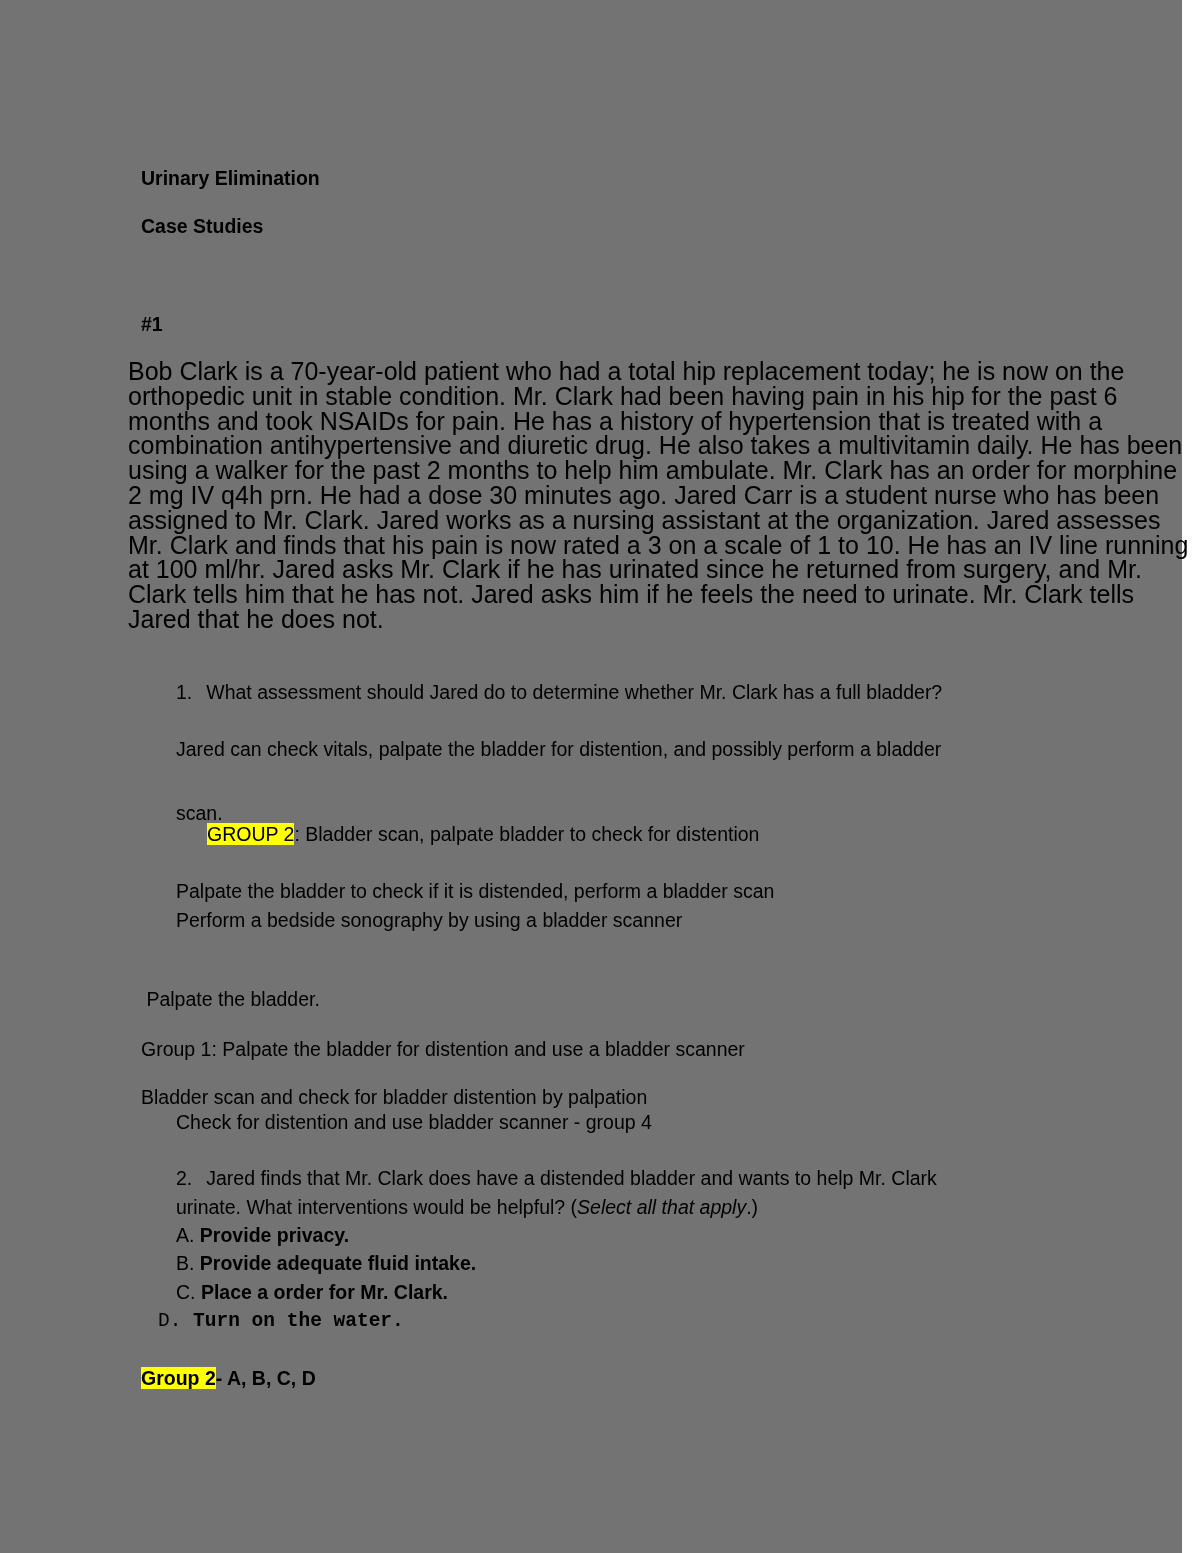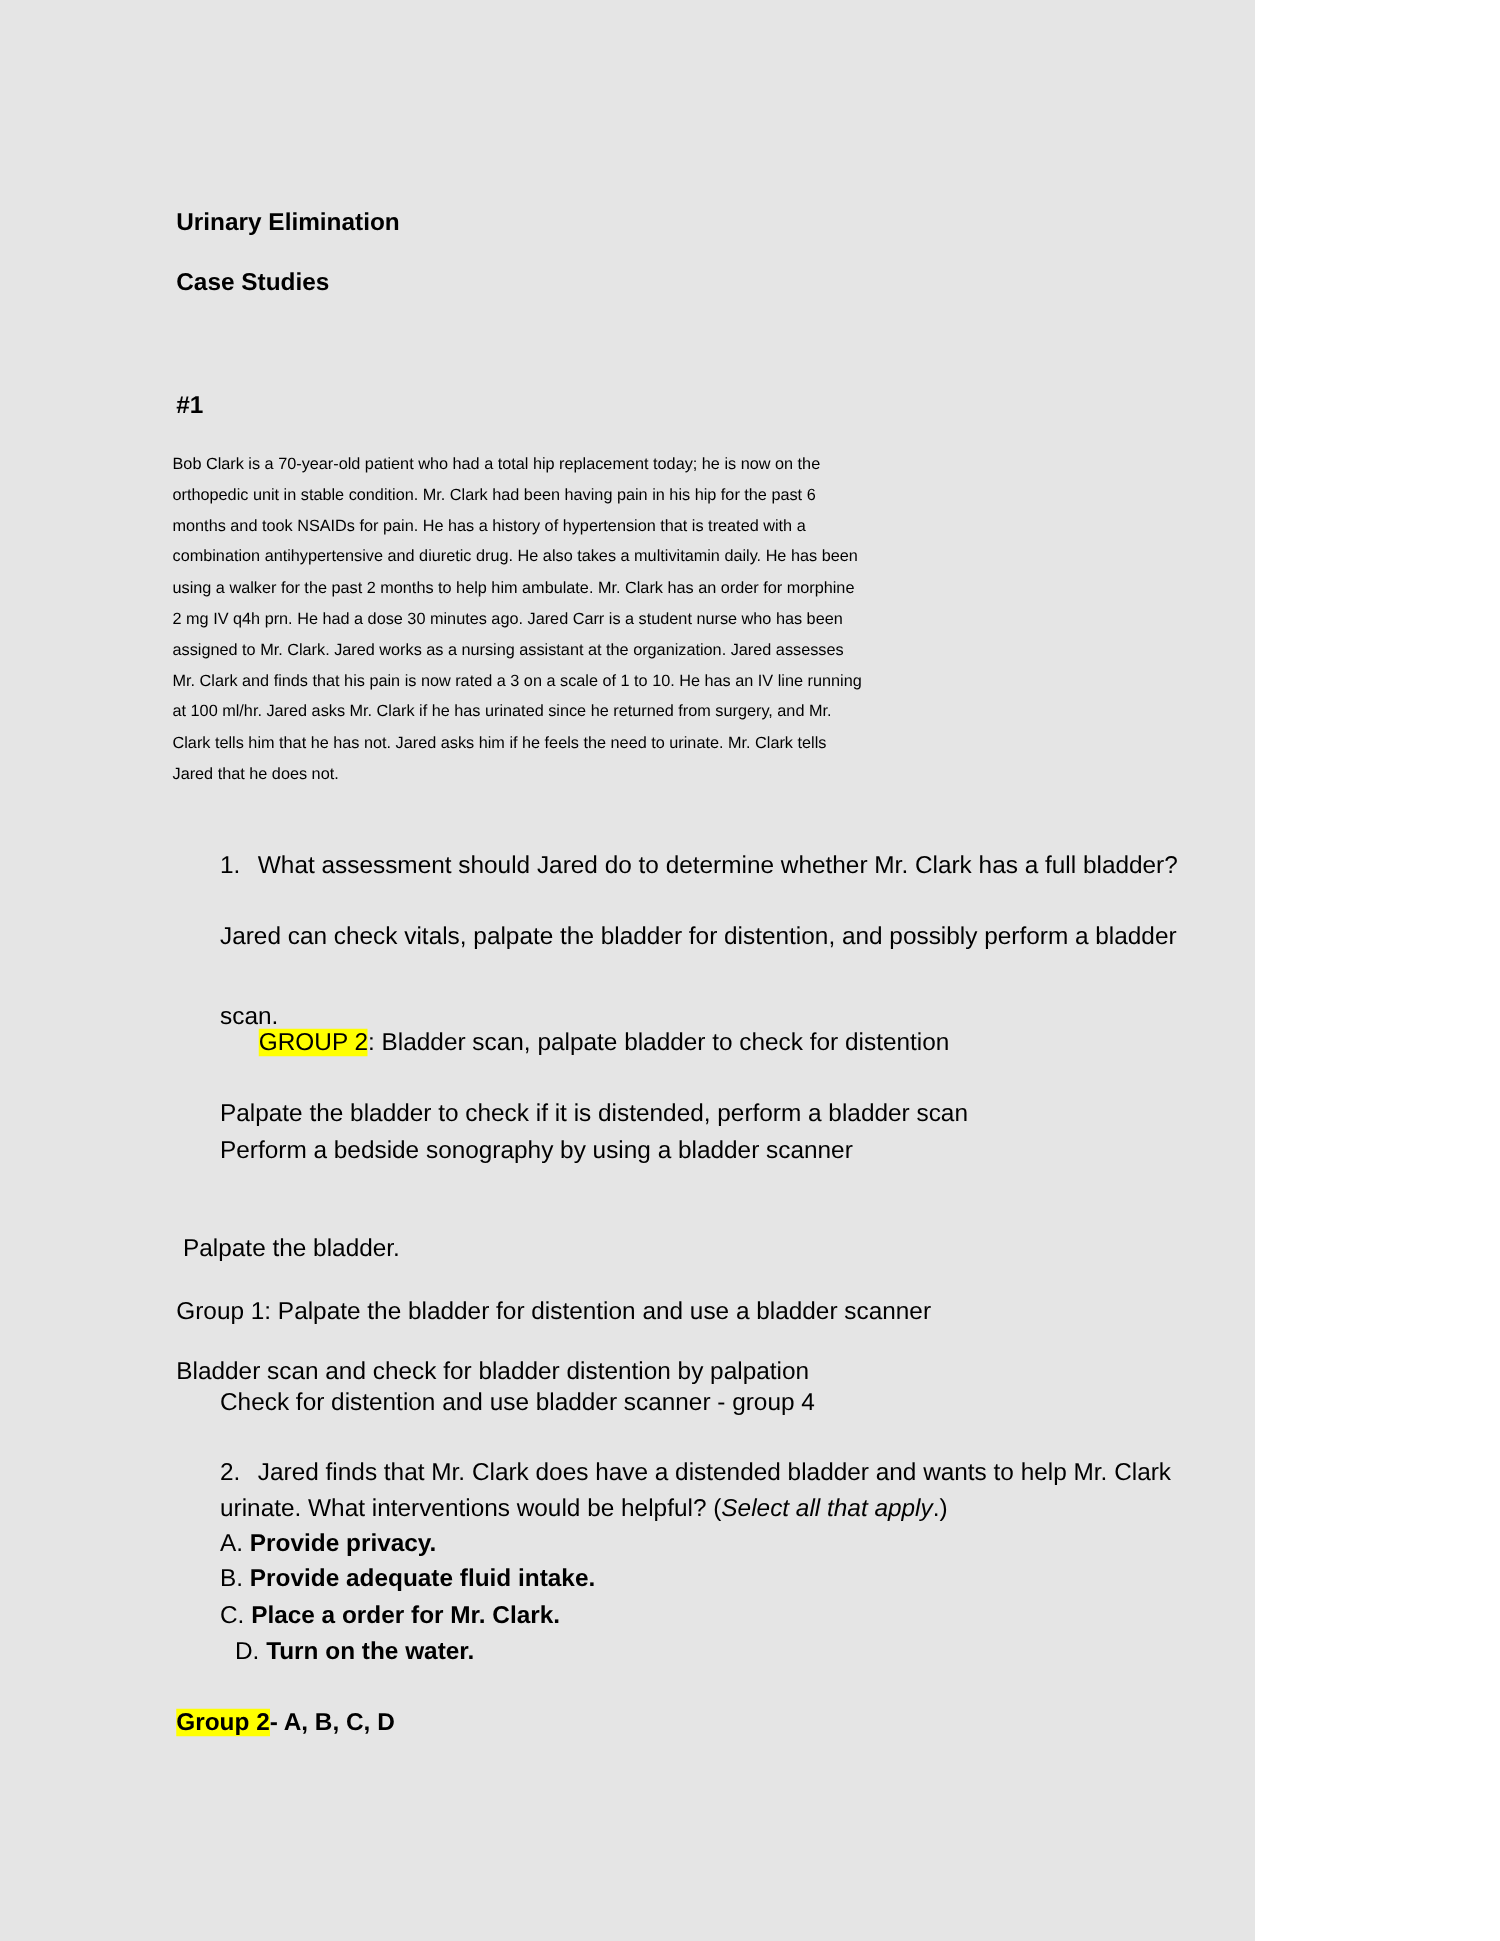--- a/index.html
+++ b/index.html
@@ -12,37 +12,37 @@
       height: 1553px;
       position: relative;
       overflow: hidden;
       font-family: "Liberation Sans", sans-serif;
       color: #000000;
       font-size: 19.5px;
     }
     .page {
       position: absolute;
       left: 0; top: 0;
-      width: 1004px; height: 1553px;
-      background: #e5e5e5;
+      width: 1182px; height: 1553px;
+      background: #737373;
     }
     .abs {
       position: absolute;
       white-space: nowrap;
       line-height: 24px;
     }
     .bold { font-weight: bold; }
     .title { font-weight: bold; font-size: 19.5px; }
     .para {
       position: absolute;
-      left: 138px;
+      left: 128px;
       top: 359px;
       width: 930px;
       line-height: 24.8px;
-      font-size: 13px;
+      font-size: 25px;
       white-space: normal;
     }
     .para .ln { display: block; white-space: nowrap; }
     .hl { background: #ffff00; }
     .ital { font-style: italic; }
   </style>
 </head>
 <body>
 
 <div class="page">
@@ -93,21 +93,21 @@
 
   <div class="abs" style="left:176px; top:1223px;">
     <span>A.</span> <span class="bold">Provide privacy.</span>
   </div>
   <div class="abs" style="left:176px; top:1251px;">
     <span>B.</span> <span class="bold">Provide adequate fluid intake.</span>
   </div>
   <div class="abs" style="left:176px; top:1280px;">
     <span>C.</span> <span class="bold">Place a order for Mr. Clark.</span>
   </div>
-  <div class="abs" style="left:188px; top:1309px;">
+  <div class="abs" style="left:158px; top:1309px;font-family:Liberation Mono, monospace;">
     <span>D.</span> <span class="bold">Turn on the water.</span>
   </div>
 
   <div class="abs bold" style="left:141px; top:1366px;">
     <span class="hl">Group 2</span><span>- A, B, C, D</span>
   </div>
 
 </div>
 
 </body></html>

